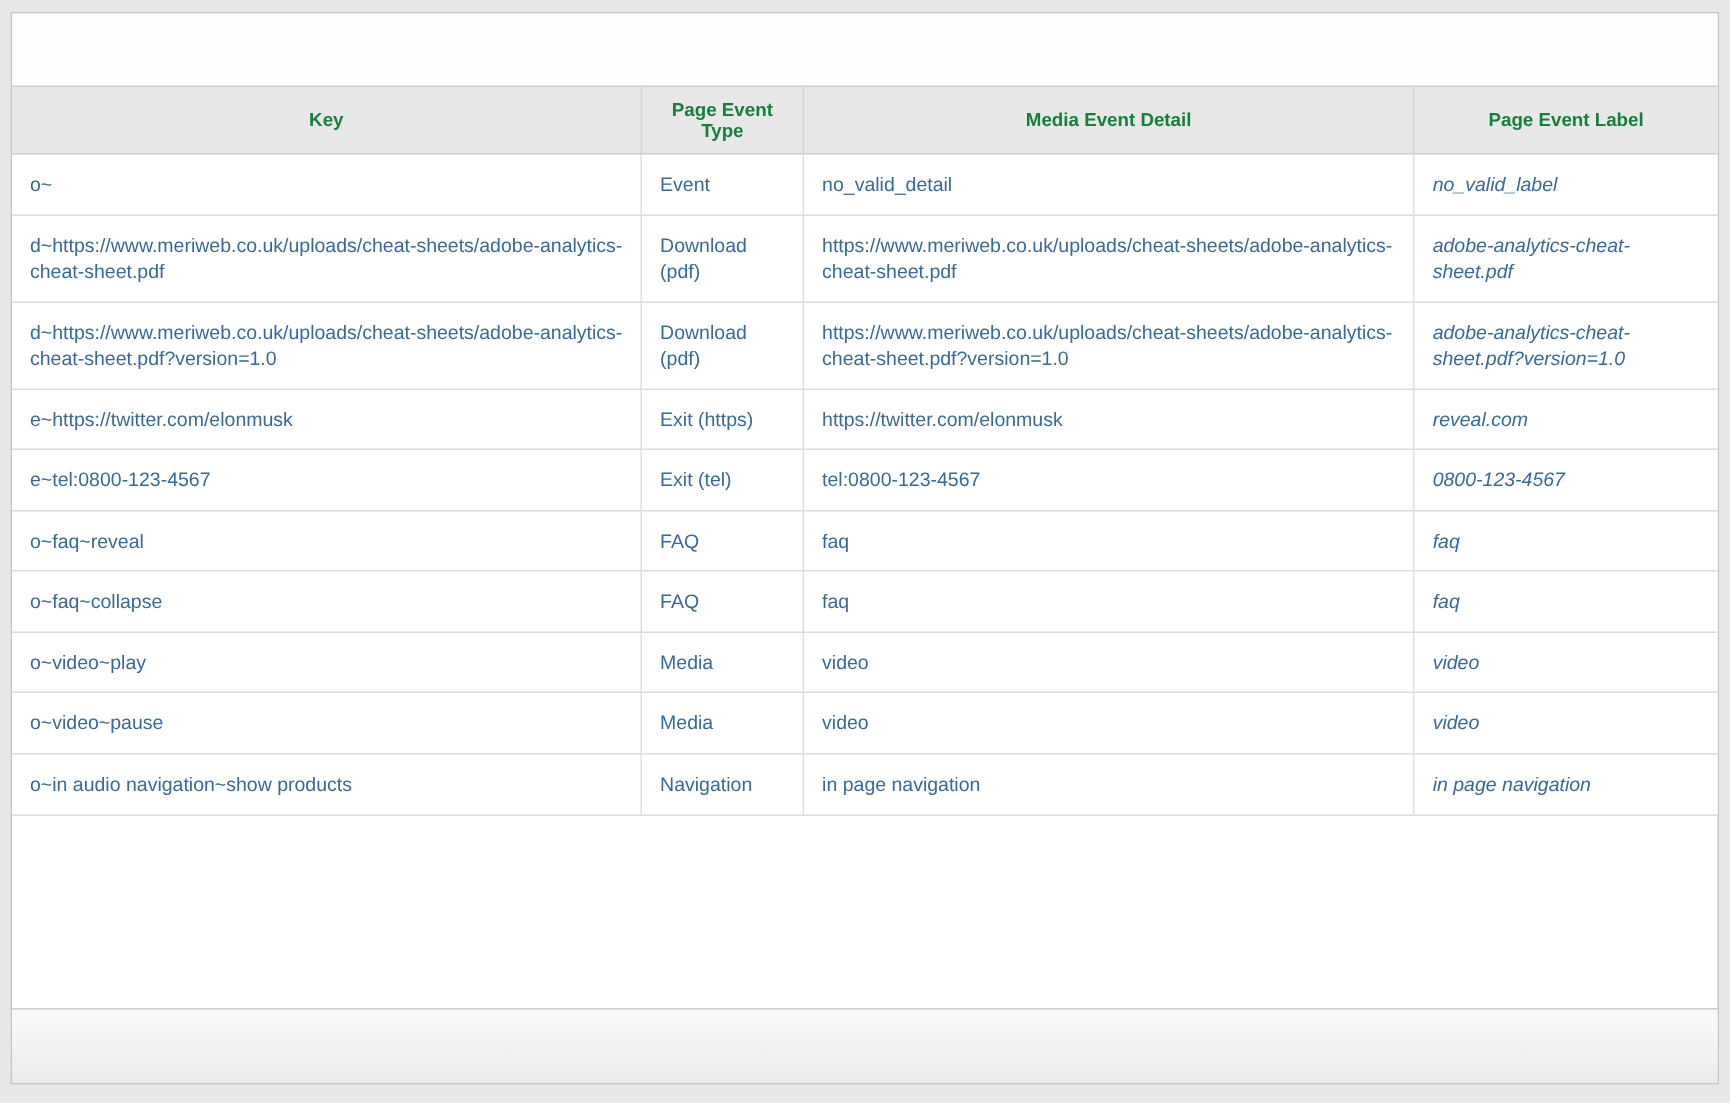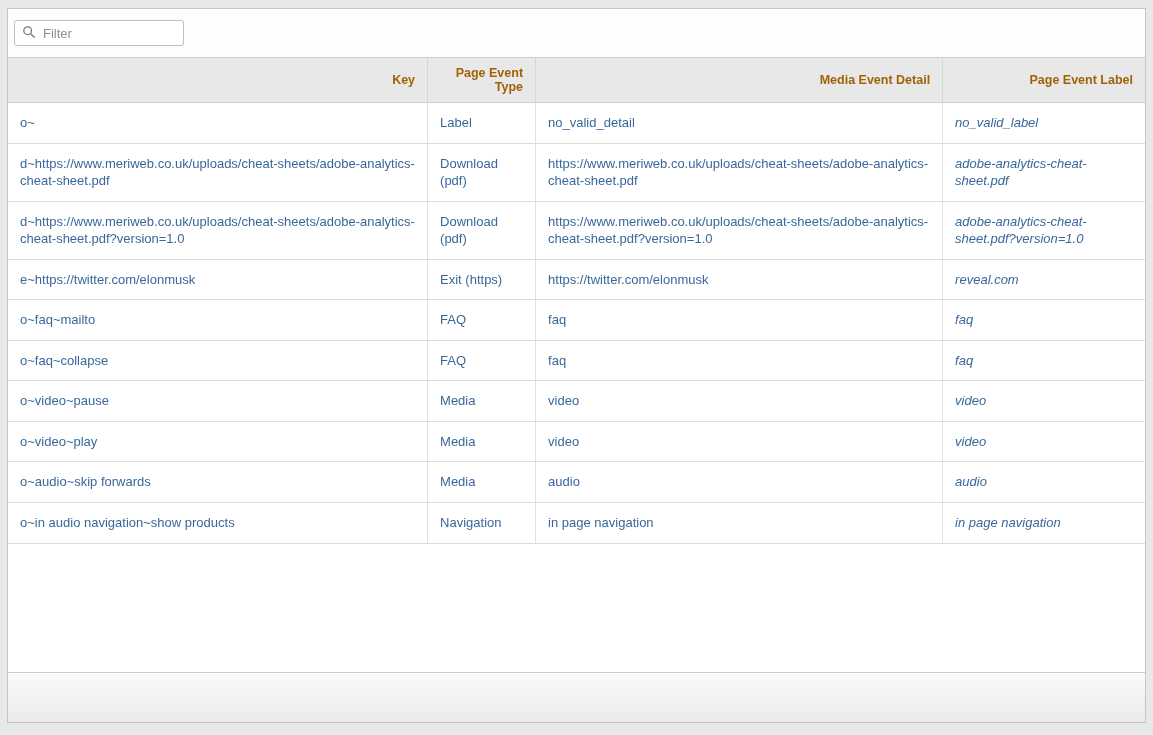--- a/index.html
+++ b/index.html
@@ -67,24 +67,24 @@
   .tbl {
     width: 100%;
     border-collapse: collapse;
     table-layout: fixed;
   }
   .tbl th {
     background: #e8e8e8;
     border-top: 1px solid #cdcdcd;
     border-bottom: 1px solid #cfcfcf;
     border-right: 1px solid #d6d6d6;
-    color: #a16207;
+    color: #15803d;
     font-size: 12.5px;
     font-weight: 700;
-    text-align: right;
+    text-align: center;
     padding: 8px 12px;
     height: 30px;
   }
   .tbl th:last-child { border-right: none; }
   .tbl td {
     border-bottom: 1px solid #dcdcdc;
     border-right: 1px solid #e0e0e0;
     color: #39689b;
     font-size: 13px;
     line-height: 1.35;
@@ -103,48 +103,41 @@
     background: linear-gradient(#fafafa, #ebebeb);
     border-top: 1px solid #cccccc;
   }
 </style>
 </head>
 <body>
 
 <div class="panel">
 
   <div class="topbar">
-    <div class="filter-wrap">
-      <svg class="search-icon" viewBox="0 0 16 16">
-        <circle cx="6.5" cy="6.5" r="4.4" fill="none" stroke="#777777" stroke-width="1.5"></circle>
-        <line x1="9.9" y1="9.9" x2="14" y2="14" stroke="#777777" stroke-width="1.5" stroke-linecap="round"></line>
-      </svg>
-      <input class="filter-input" type="text" placeholder="Filter" style="">
-    </div>
   </div>
 
   <table class="tbl">
     <colgroup>
       <col style="width:36.9%">
       <col style="width:9.5%">
       <col style="width:35.8%">
       <col style="width:17.8%">
     </colgroup>
     <thead>
       <tr>
         <th>Key</th>
         <th>Page Event Type</th>
         <th>Media Event Detail</th>
         <th>Page Event Label</th>
       </tr>
     </thead>
     <tbody id="rows-body">
   <tr>
     <td>o~</td>
-    <td>Label</td>
+    <td>Event</td>
     <td>no_valid_detail</td>
     <td>no_valid_label</td>
   </tr>
 
   <tr>
     <td>d~https://www.meriweb.co.uk/uploads/cheat-sheets/adobe-analytics-cheat-sheet.pdf</td>
     <td>Download (pdf)</td>
     <td>https://www.meriweb.co.uk/uploads/cheat-sheets/adobe-analytics-cheat-sheet.pdf</td>
     <td>adobe-analytics-cheat-sheet.pdf</td>
   </tr>
@@ -158,55 +151,55 @@
 
   <tr>
     <td>e~https://twitter.com/elonmusk</td>
     <td>Exit (https)</td>
     <td>https://twitter.com/elonmusk</td>
     <td>reveal.com</td>
   </tr>
 
 
 
-
-  <tr>
-    <td>o~faq~mailto</td>
+  <tr>
+    <td>e~tel:0800-123-4567</td>
+    <td>Exit (tel)</td>
+    <td>tel:0800-123-4567</td>
+    <td>0800-123-4567</td>
+  </tr>
+
+  <tr>
+    <td>o~faq~reveal</td>
     <td>FAQ</td>
     <td>faq</td>
     <td>faq</td>
   </tr>
 
   <tr>
     <td>o~faq~collapse</td>
     <td>FAQ</td>
     <td>faq</td>
     <td>faq</td>
   </tr>
 
   <tr>
+    <td>o~video~play</td>
+    <td>Media</td>
+    <td>video</td>
+    <td>video</td>
+  </tr>
+
+  <tr>
     <td>o~video~pause</td>
     <td>Media</td>
     <td>video</td>
     <td>video</td>
   </tr>
 
-  <tr>
-    <td>o~video~play</td>
-    <td>Media</td>
-    <td>video</td>
-    <td>video</td>
-  </tr>
-
-  <tr>
-    <td>o~audio~skip forwards</td>
-    <td>Media</td>
-    <td>audio</td>
-    <td>audio</td>
-  </tr>
 
   <tr>
     <td>o~in audio navigation~show products</td>
     <td>Navigation</td>
     <td>in page navigation</td>
     <td>in page navigation</td>
   </tr>
 
 </tbody>
   </table>

